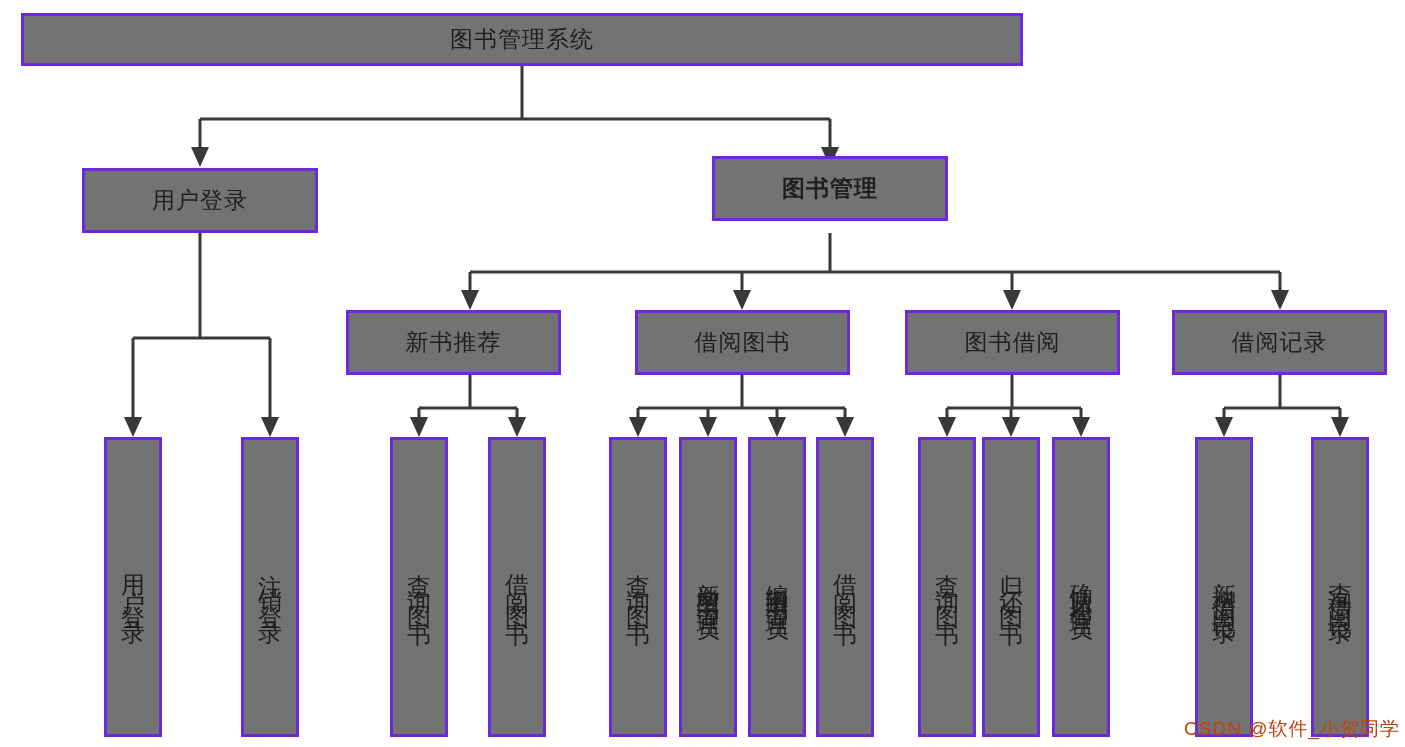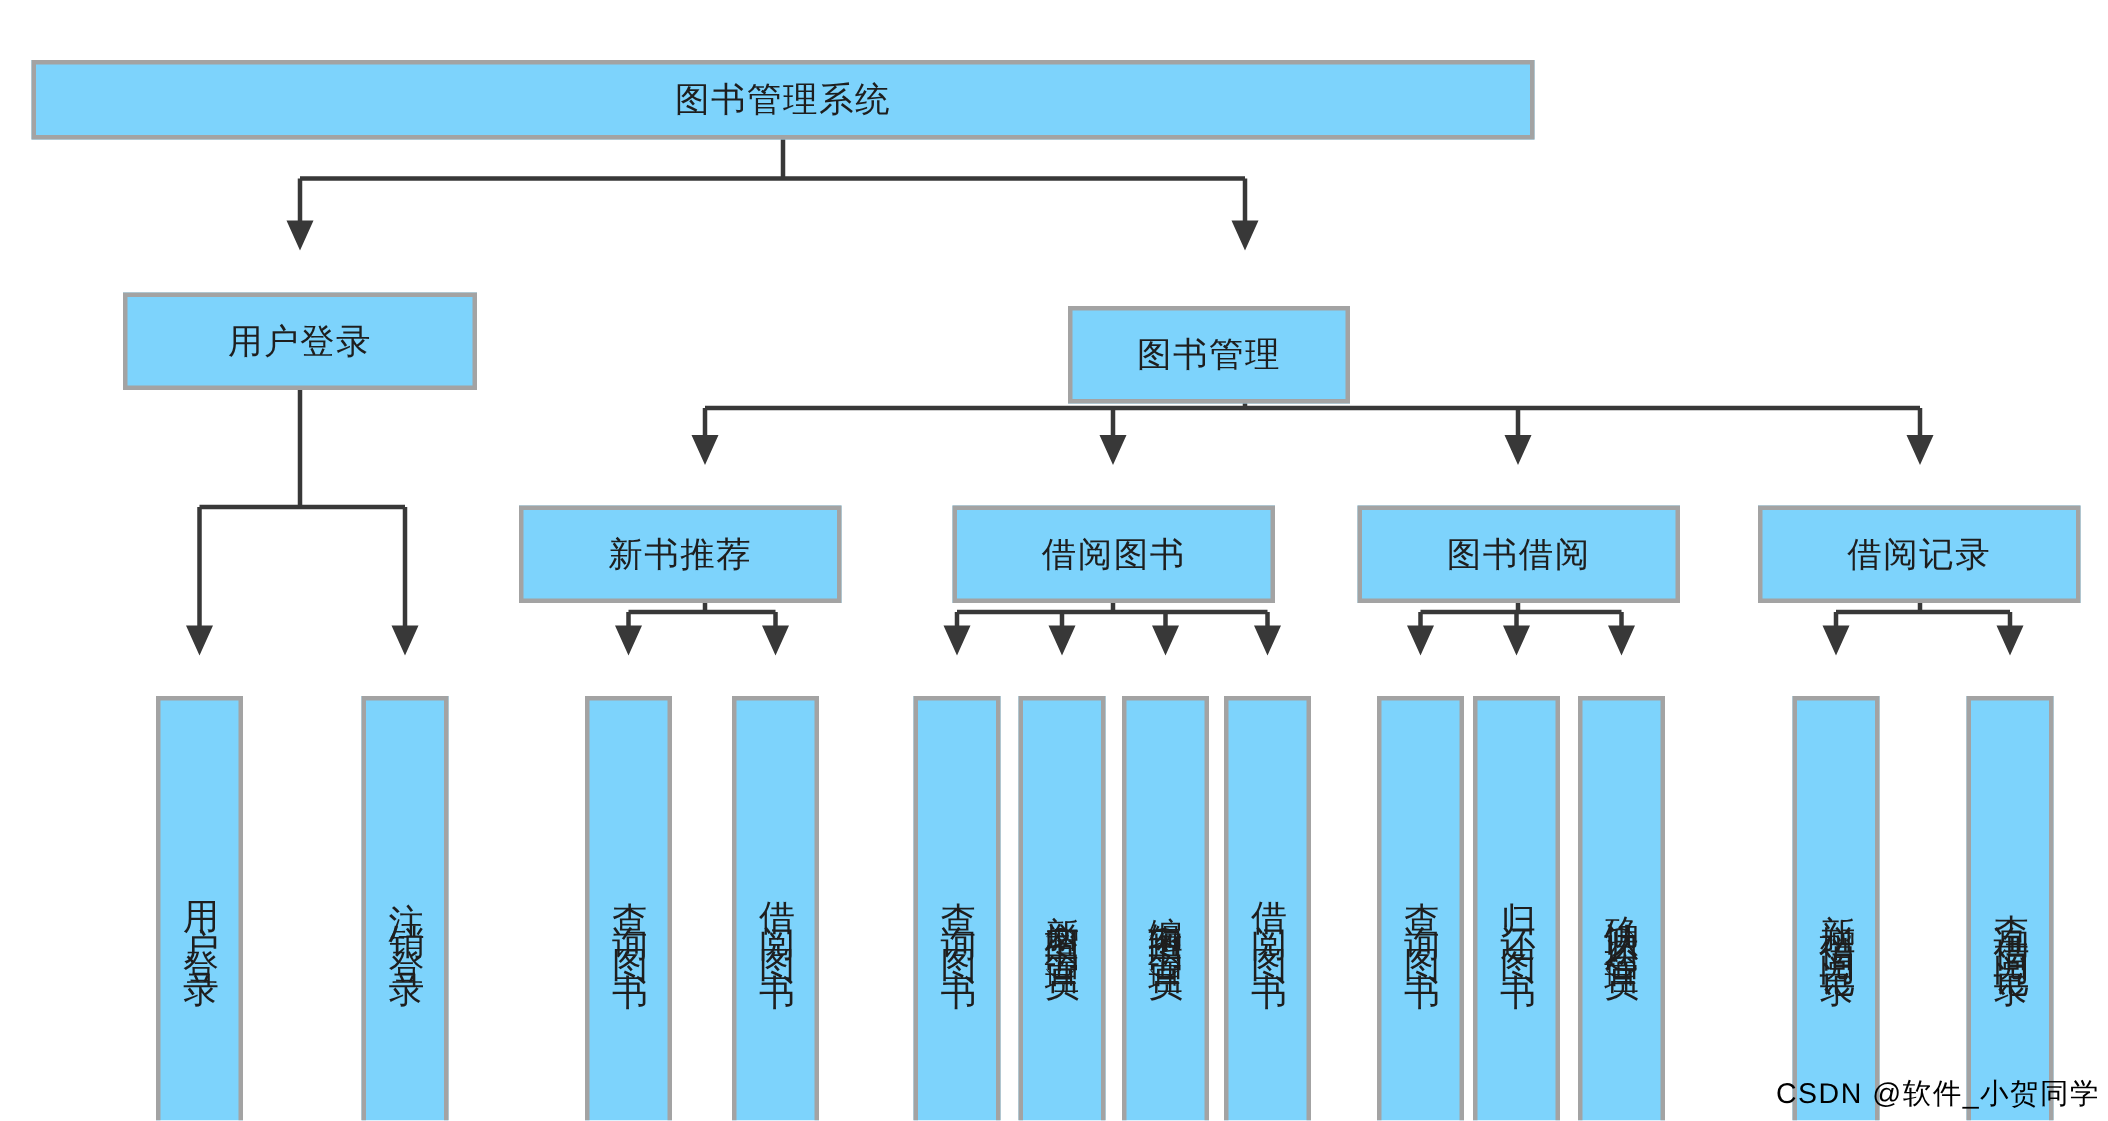--- a/index.html
+++ b/index.html
@@ -2,43 +2,43 @@
 <html><head>
 <meta charset="utf-8">
 <style>
   html,body{margin:0;padding:0;background:#fff;}
   #canvas{
     position:relative;width:1405px;height:747px;background:#ffffff;overflow:hidden;
     font-family:"Liberation Sans","DejaVu Sans",sans-serif;color:#1e1e1e;
   }
   #connectors{position:absolute;left:0;top:0;width:1405px;height:747px;}
   .node{
-    position:absolute;box-sizing:border-box;border:3px solid #a3a3a3;background:#7dd3fc;
-    display:flex;align-items:center;justify-content:center;text-align:center;margin-top:27px;
+    position:absolute;box-sizing:border-box;border:3px solid #6d28d9;background:#737373;
+    display:flex;align-items:center;justify-content:center;text-align:center;
   }
   .h-node{font-size:23px;letter-spacing:1px;}
   .root{left:21px;top:13px;width:1002px;height:53px;}
   .l2-user{left:82px;top:168px;width:236px;height:65px;}
-  .l2-book{left:712px;top:177px;width:188px;height:65px;}
+  .l2-book{left:712px;top:156px;width:236px;height:65px;font-weight:bold;}
   .l3{top:310px;width:215px;height:65px;}
   .l3-a{left:346px;text-align:center;} .l3-b{left:635px;} .l3-c{left:905px;} .l3-d{left:1172px;}
   .leaf{top:437px;width:58px;height:300px;}
   .leaf span{
     writing-mode:vertical-rl;text-orientation:mixed;
     font-size:24px;letter-spacing:16px;line-height:1;white-space:nowrap;
   }
   .leaf.mid span{letter-spacing:8px;}
   .leaf.long span{letter-spacing:5px;font-size:23px;}
   .lf-1{left:104px;} .lf-2{left:241px;}
   .lf-3{left:390px;} .lf-4{left:488px;}
   .lf-5{left:609px;} .lf-6{left:679px;} .lf-7{left:748px;} .lf-8{left:816px;}
   .lf-9{left:918px;} .lf-10{left:982px;} .lf-11{left:1052px;}
   .lf-12{left:1195px;} .lf-13{left:1311px;}
   .watermark{
-    position:absolute;right:5px;bottom:5px;font-size:19px;color:#000000;
+    position:absolute;right:5px;bottom:5px;font-size:19px;color:#c2410c;
     letter-spacing:1px;z-index:10;
   }
 </style>
 </head>
 <body>
 
 <div id="canvas">
 
   <svg id="connectors" viewBox="0 0 1405 747" xmlns="http://www.w3.org/2000/svg">
     <path fill="none" stroke="#383838" stroke-width="3" d="

